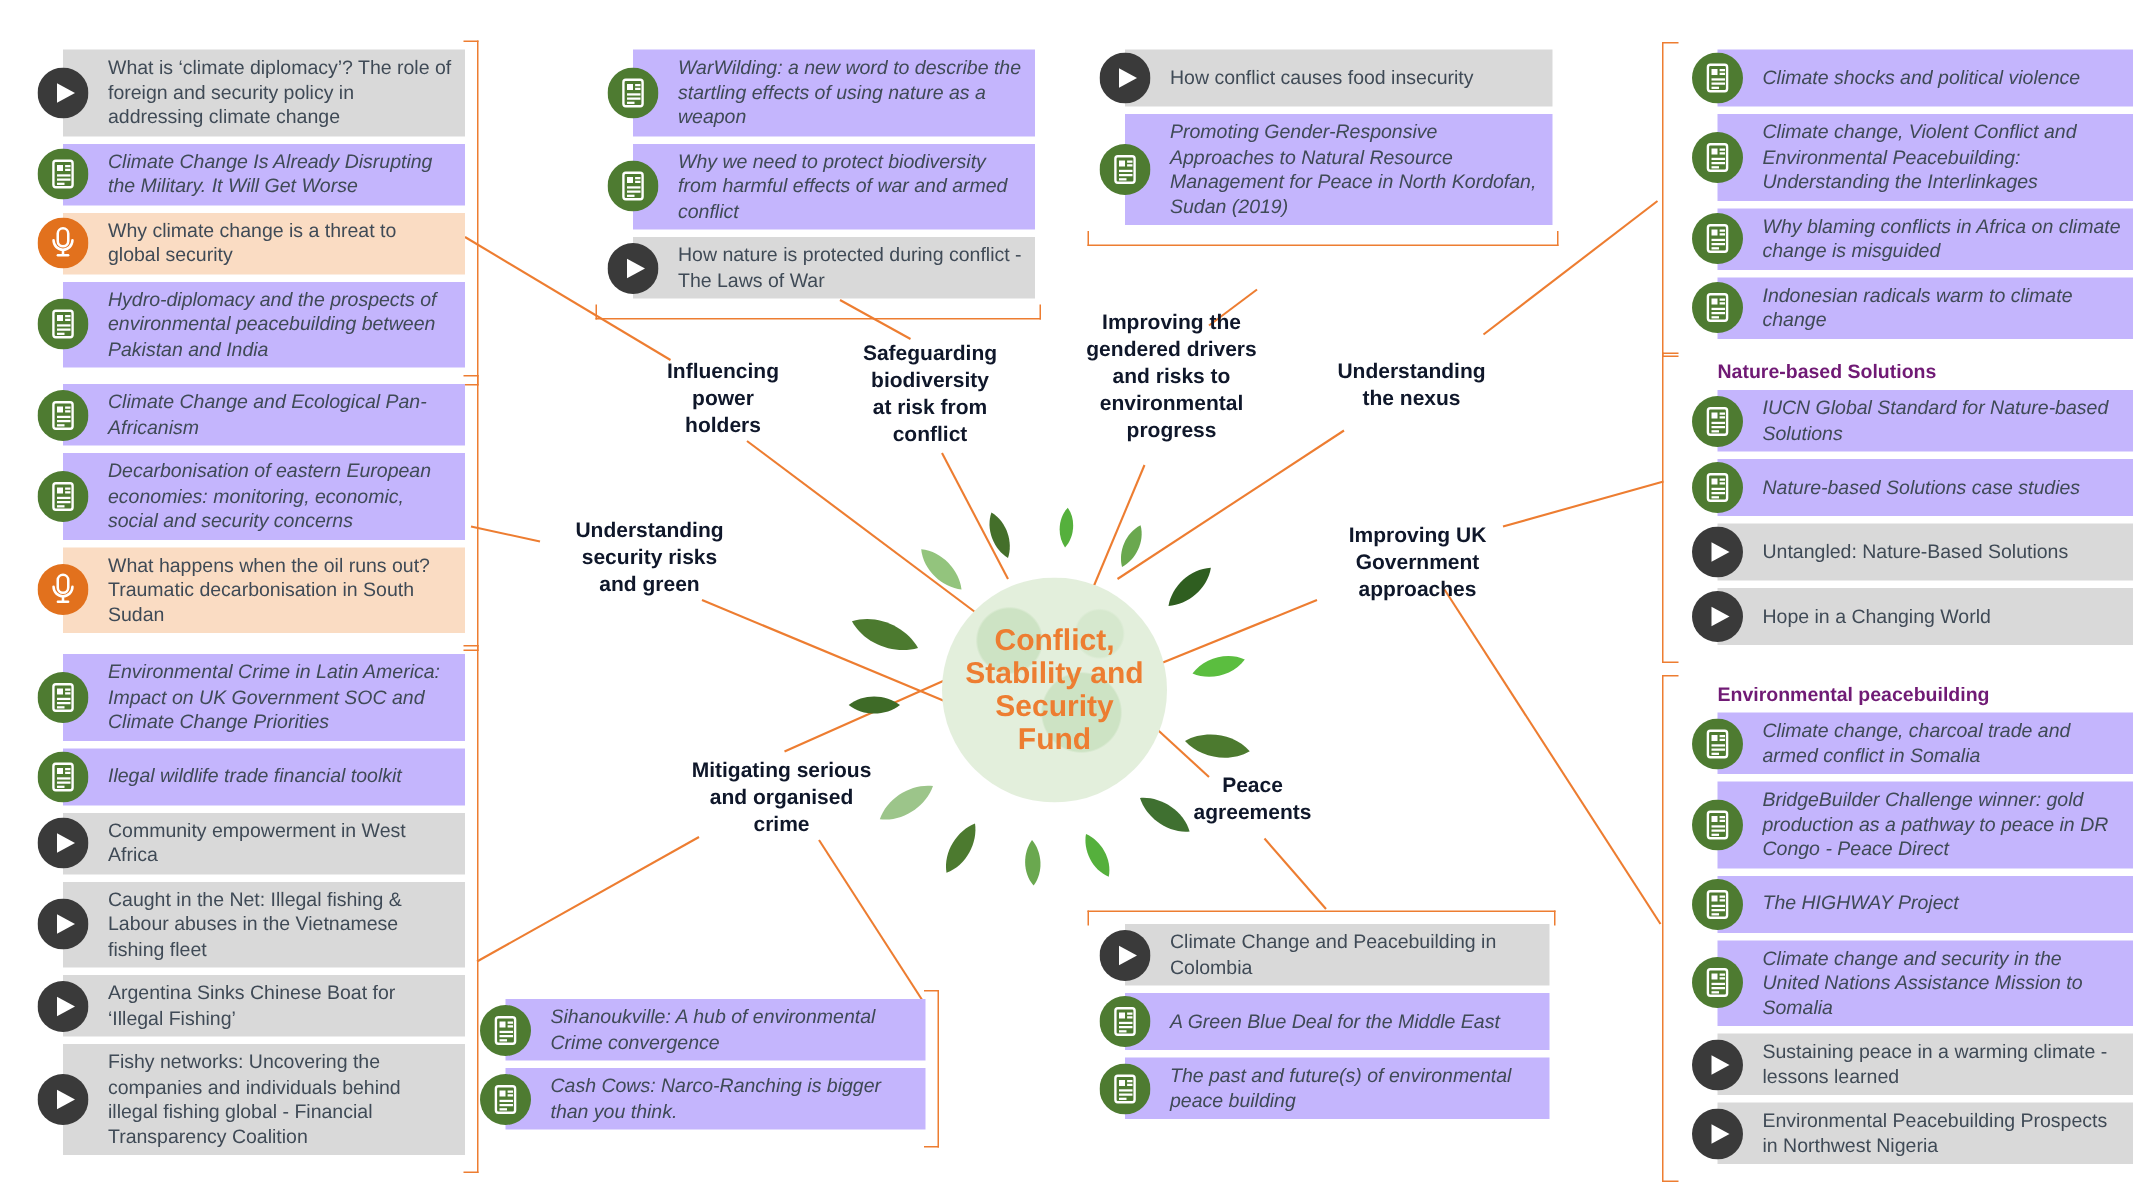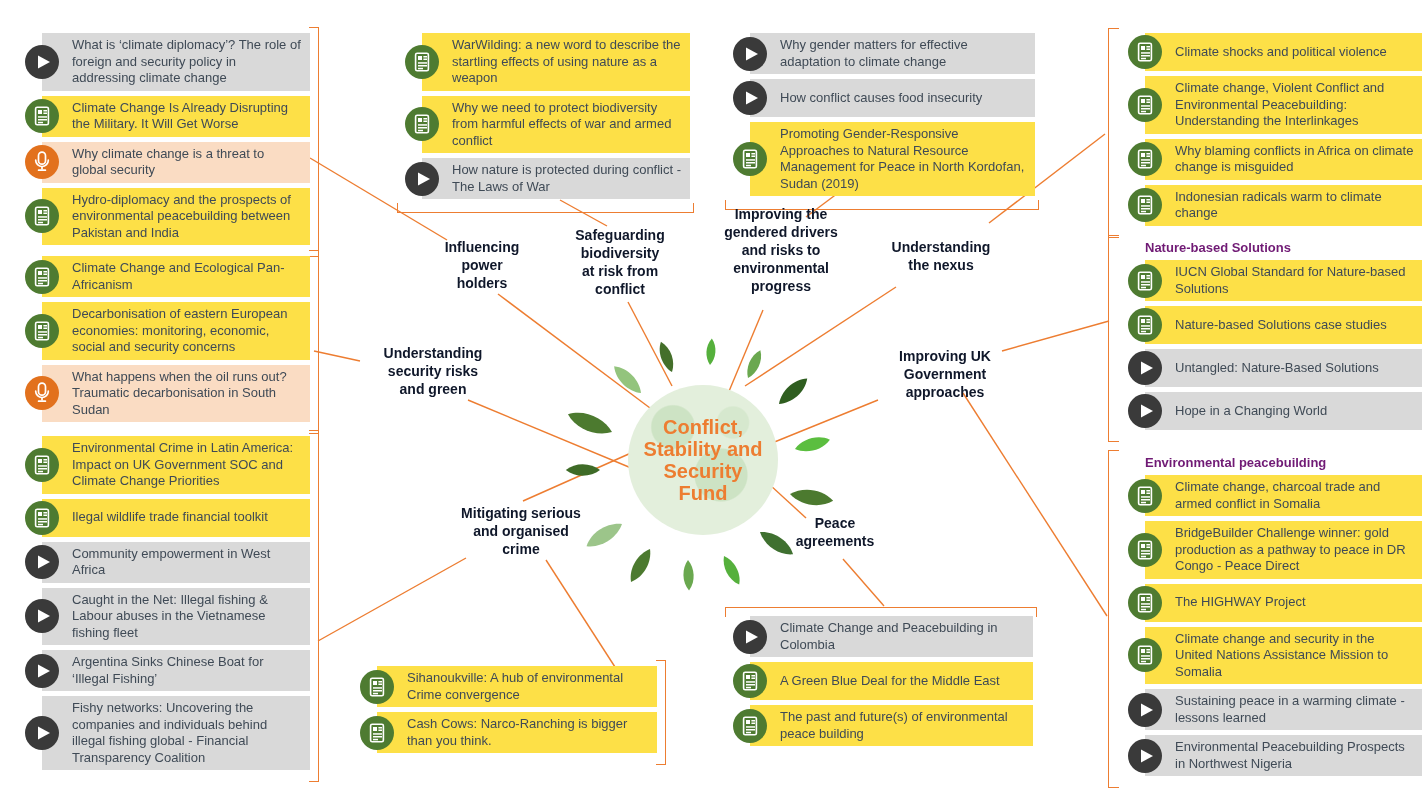--- a/index.html
+++ b/index.html
@@ -7,21 +7,21 @@
           font-family:"Liberation Sans",sans-serif;}
   svg.overlay{position:absolute;left:0;top:0;z-index:1;}
   
   .cluster{position:absolute;z-index:3;}
   .rows{position:relative;}
   .row{position:relative;display:flex;margin-bottom:5px;min-height:38px;}
   .icon{position:absolute;left:0;top:50%;transform:translateY(-50%);width:34px;height:34px;z-index:2;}
   .icon svg{display:block;}
   .chip{display:flex;align-items:center;margin-left:17px;width:100%;box-sizing:border-box;
         padding:4px 8px 4px 30px;font-size:13px;line-height:16.5px;color:#3F4A56;min-height:38px;}
-  .chip-article{background:#fde047;}
+  .chip-article{background:#c4b5fd;font-style:italic;}
   .chip-video{background:#D9D9D9;}
   .chip-podcast{background:#FADCC3;}
   .cluster-header{margin:0 0 5px 17px;font-size:13px;font-weight:bold;color:#701a75;line-height:15px;}
   
   .bracket{position:absolute;z-index:0;}
   .bracket.b-right{right:-9px;top:-6px;bottom:-7px;width:9px;
      border-right:1.5px solid #ED7D31;border-top:1.5px solid #ED7D31;border-bottom:1.5px solid #ED7D31;}
   .bracket.b-left{left:-20px;top:-5px;bottom:-7px;width:10px;
      border-left:1.5px solid #ED7D31;border-top:1.5px solid #ED7D31;border-bottom:1.5px solid #ED7D31;}
   .bracket.b-bottom{left:-8px;right:-4px;bottom:-9px;height:9px;
@@ -30,21 +30,21 @@
      border-top:1.5px solid #ED7D31;border-left:1.5px solid #ED7D31;border-right:1.5px solid #ED7D31;}
   
   #cl-power{left:25px;top:33px;width:285px;}
   #cl-secrisks{left:25px;top:256px;width:285px;}
   #cl-crime{left:25px;top:436px;width:285px;}
   #cl-biodiv{left:405px;top:33px;width:285px;}
   #cl-gender{left:733px;top:33px;width:302px;}
   #cl-nexus{left:1128px;top:33px;width:294px;}
   #cl-nbs{left:1128px;top:240px;width:294px;}
   #cl-envpb{left:1128px;top:455px;width:294px;}
-  #cl-sihan{left:320px;top:666px;width:297px;padding-left:40px;}
+  #cl-sihan{left:320px;top:666px;width:297px;}
   #cl-colombia{left:733px;top:616px;width:300px;}
   
   .branch-label{position:absolute;transform:translateX(-50%);text-align:center;z-index:3;
      font-weight:bold;font-size:14px;line-height:18px;color:#0f172a;white-space:pre-line;}
   #lb-influencing{left:482px;top:238px;}
   #lb-safeguarding{left:620px;top:226px;}
   #lb-gendered{left:781px;top:205px;}
   #lb-nexus{left:941px;top:238px;}
   #lb-secrisks{left:433px;top:344px;}
   #lb-ukgov{left:945px;top:347px;}
@@ -329,29 +329,20 @@
     <div class="bracket b-bottom"></div>
 
     <div class="rows">
         <div class="row">
           <span class="icon">
             <svg width="34" height="34" viewBox="0 0 34 34">
               <circle cx="17" cy="17" r="17" fill="#3A3A3A"></circle>
               <path d="M13 10.5 25 17 13 23.5Z" fill="#fff"></path>
             </svg>
           </span>
-          <span class="chip chip-video">Why gender matters for effective adaptation to climate change</span>
-        </div>
-        <div class="row">
-          <span class="icon">
-            <svg width="34" height="34" viewBox="0 0 34 34">
-              <circle cx="17" cy="17" r="17" fill="#3A3A3A"></circle>
-              <path d="M13 10.5 25 17 13 23.5Z" fill="#fff"></path>
-            </svg>
-          </span>
           <span class="chip chip-video">How conflict causes food insecurity</span>
         </div>
         <div class="row">
           <span class="icon">
             <svg width="34" height="34" viewBox="0 0 34 34">
               <circle cx="17" cy="17" r="17" fill="#4E7B31"></circle>
               <rect x="10.6" y="8.2" width="12.8" height="17.6" rx="1.6" fill="none" stroke="#fff" stroke-width="1.6"></rect>
               <rect x="13" y="11" width="4" height="4" fill="#fff"></rect>
               <rect x="18.4" y="11" width="3.6" height="1.5" fill="#fff"></rect>
               <rect x="18.4" y="13.5" width="3.6" height="1.5" fill="#fff"></rect>

